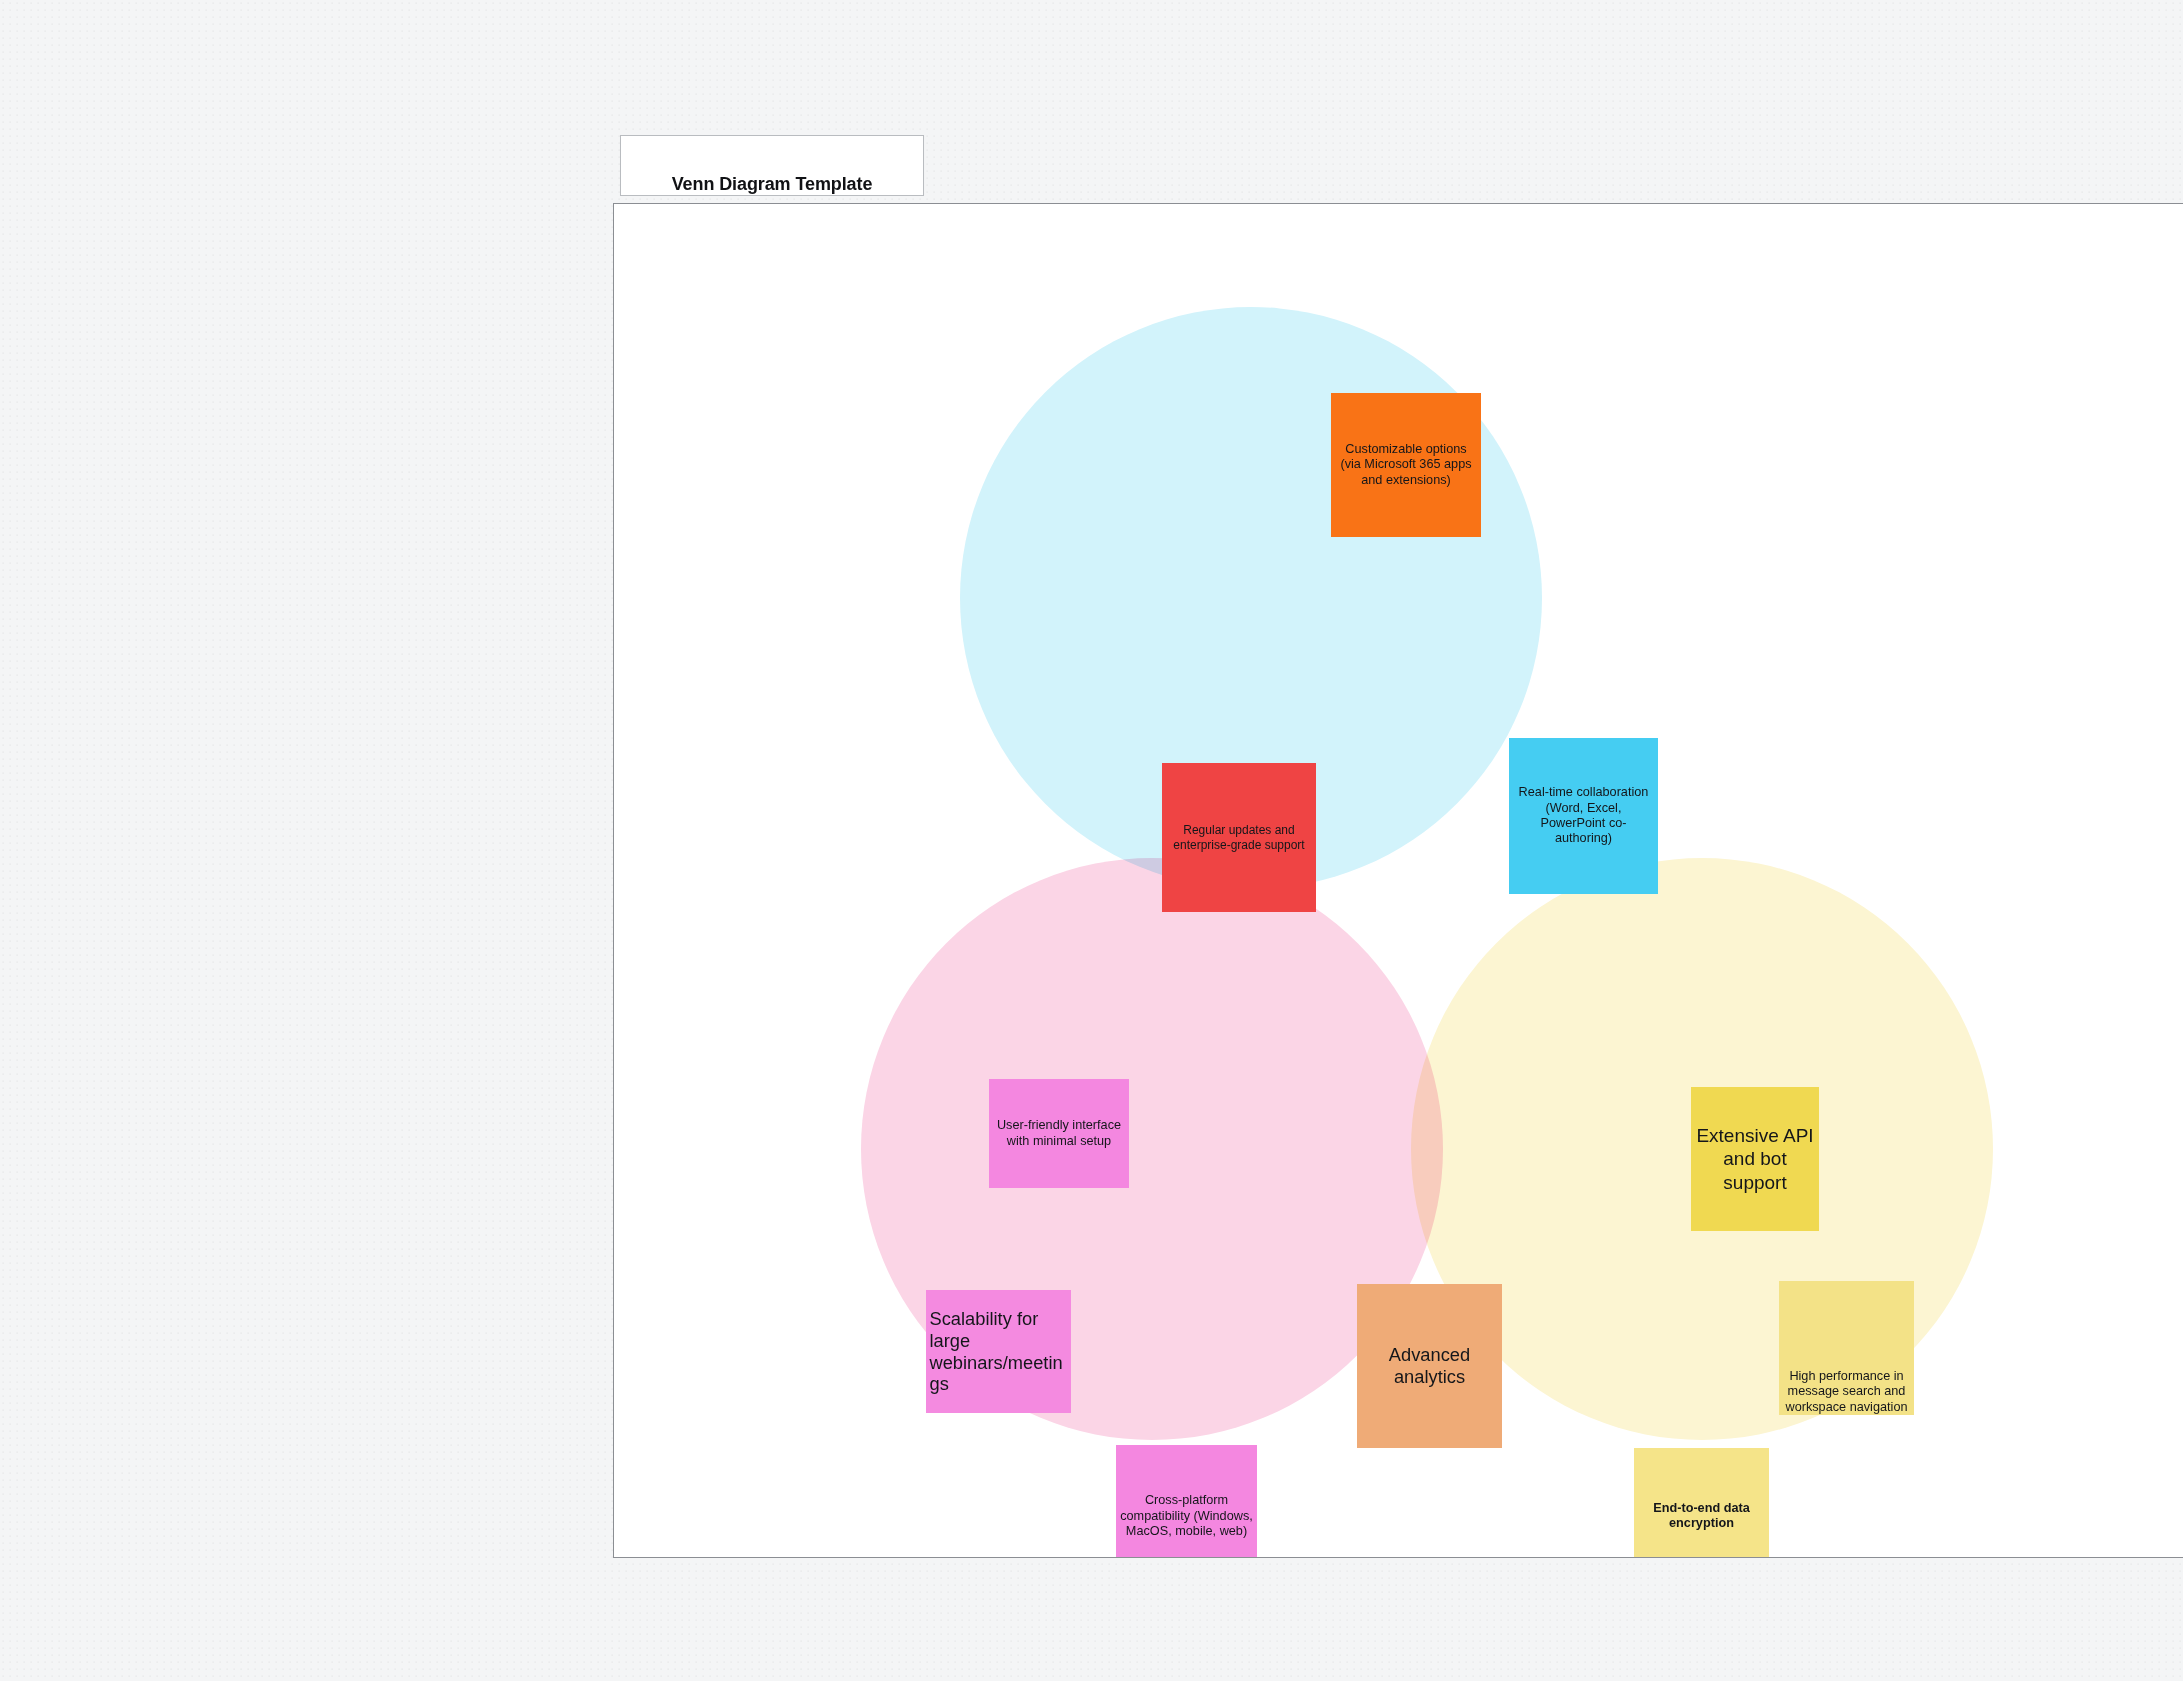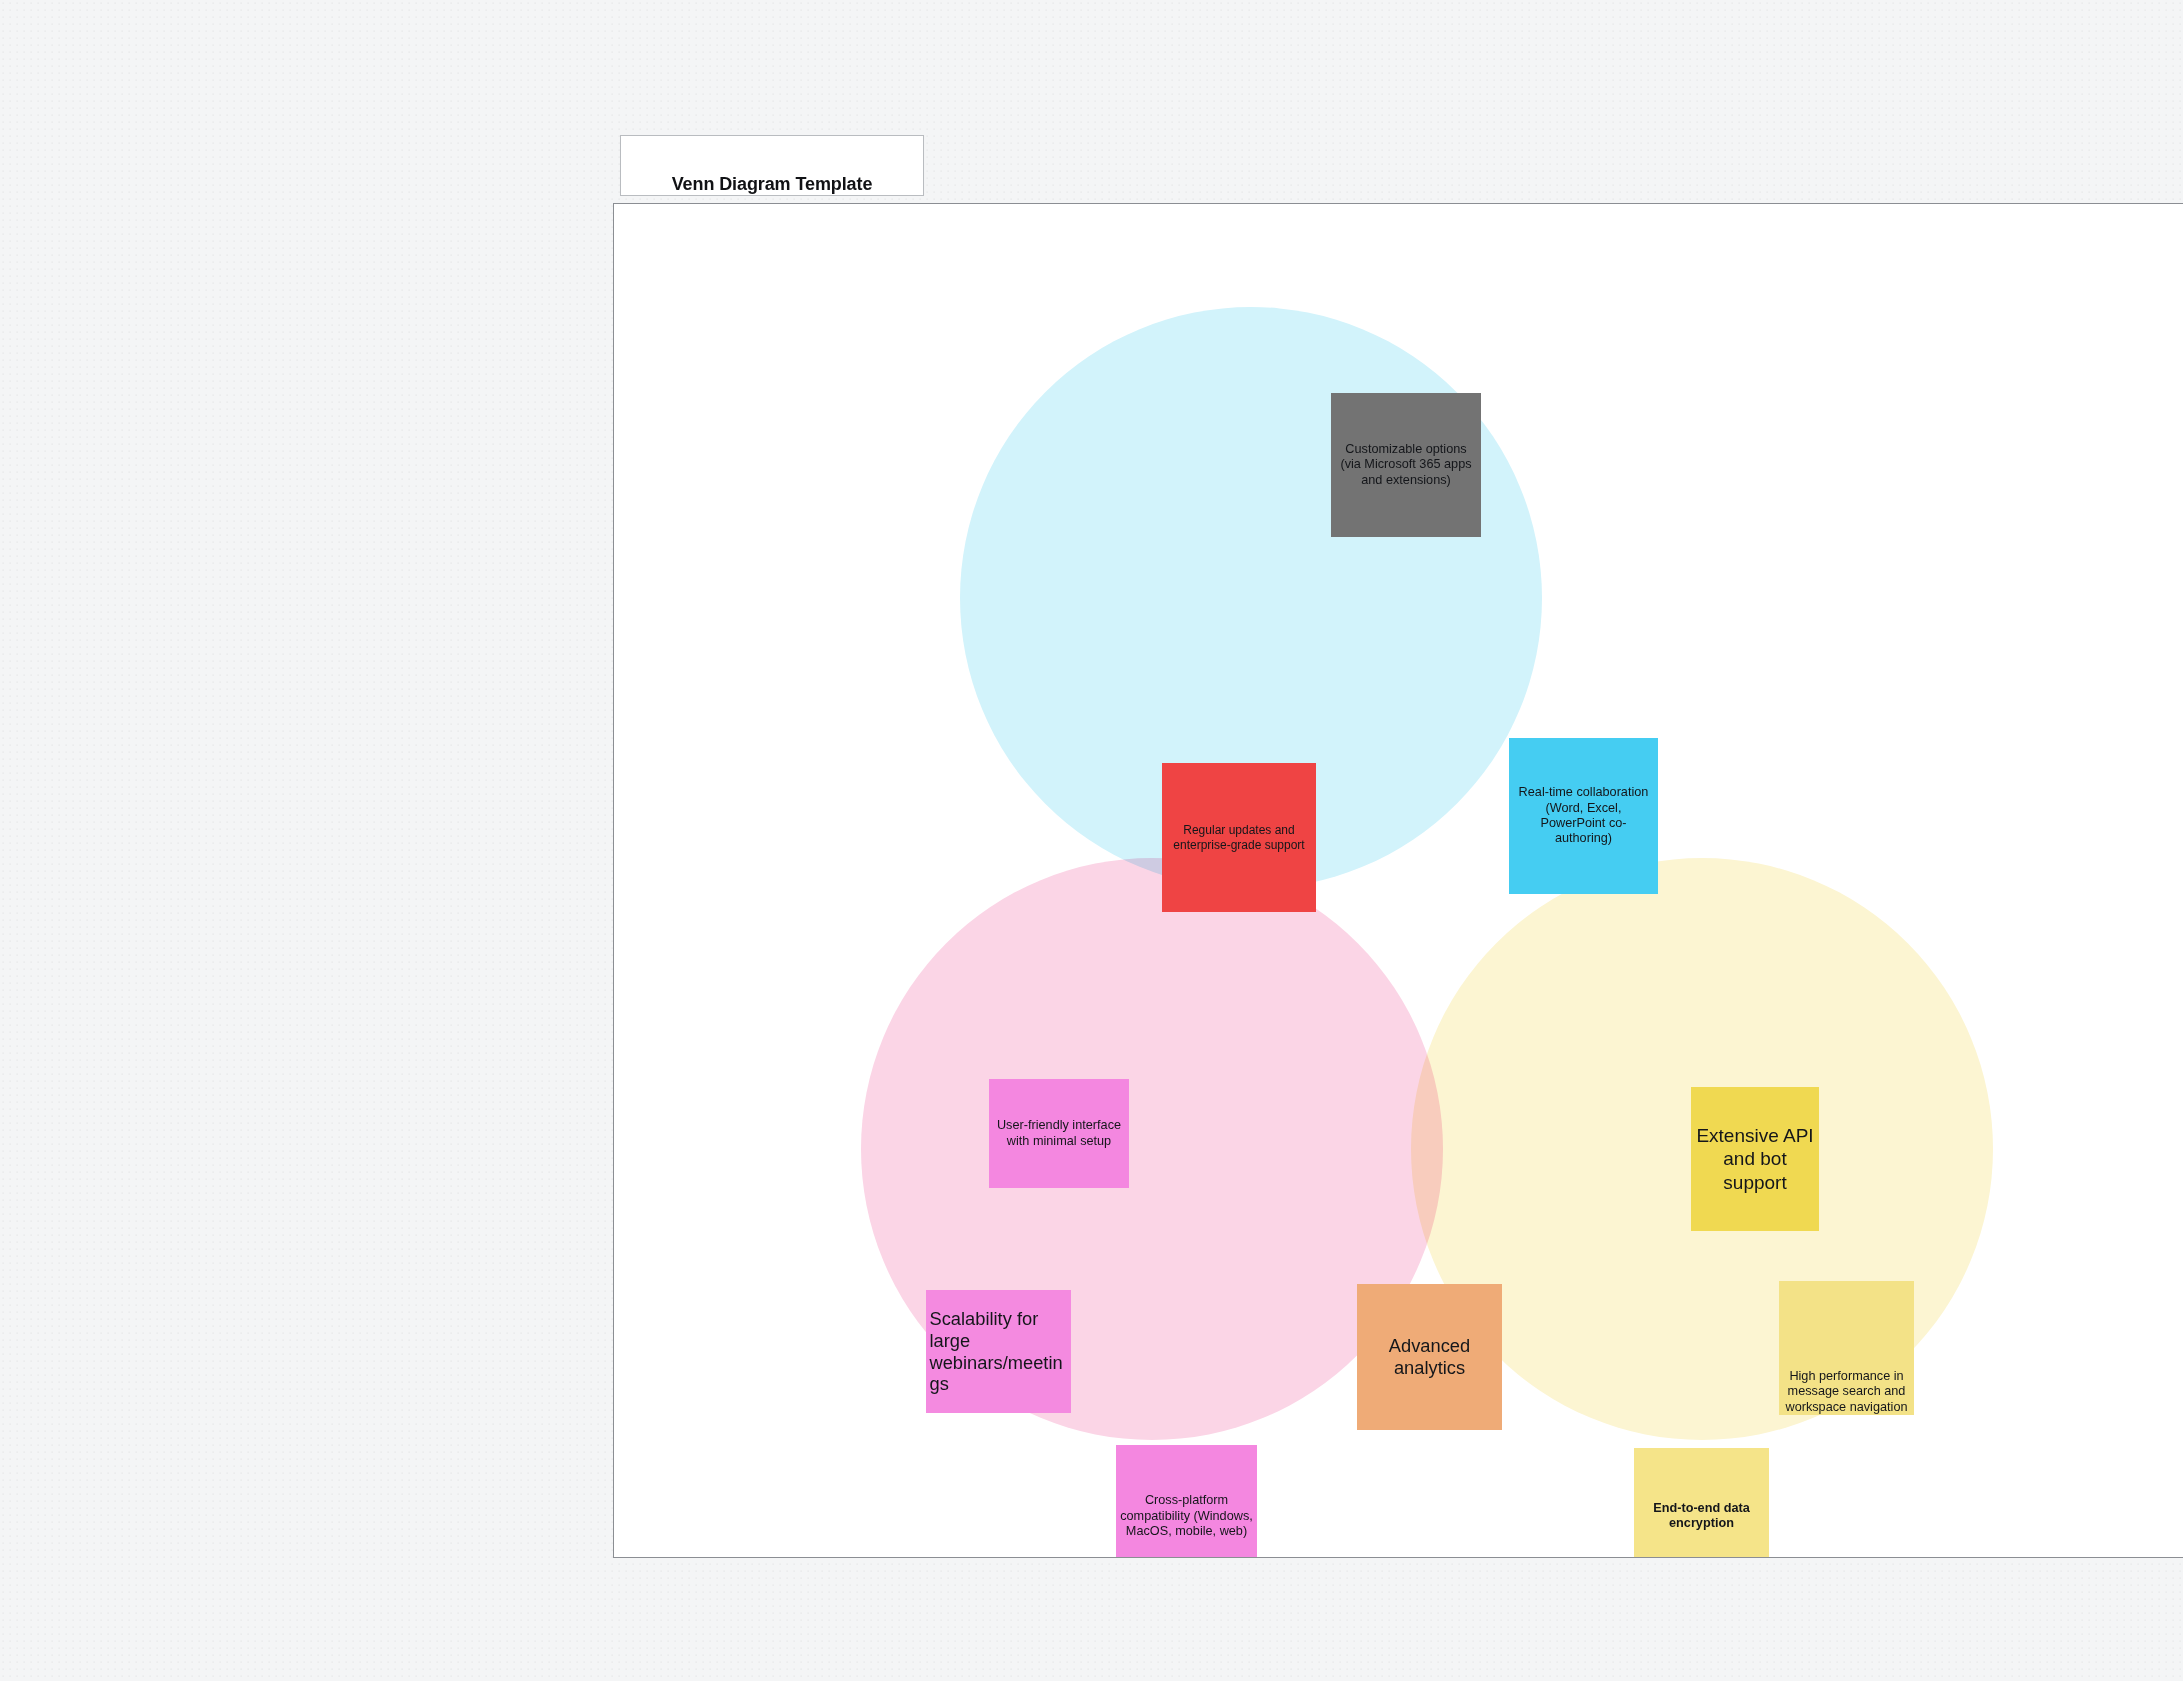--- a/index.html
+++ b/index.html
@@ -109,21 +109,21 @@
     width: 100%;
     padding: 0 3.5px;
     box-sizing: border-box;
   }
   .align-center .note-text { text-align: center; }
   .align-left   .note-text { text-align: left; }
 
   
   #note-customizable {
     left: 717px; top: 189px; width: 150px; height: 144px;
-    background: #737373; font-size: 12.7px;
+    background: #f97316; font-size: 12.7px;
   }
   #note-updates {
     left: 548px; top: 559px; width: 154px; height: 149px;
     background: #ef4444; font-size: 12px;
   }
   #note-realtime {
     left: 895px; top: 534px; width: 149px; height: 156px;
     background: #45cdf2; font-size: 12.7px;
   }
 
@@ -148,21 +148,21 @@
   }
   #note-highperf {
     left: 1165px; top: 1077px; width: 135px; height: 134px;
     background: #f3e287; font-size: 12.7px; align-items: flex-end;
   }
   #note-encryption {
     left: 1020px; top: 1244px; width: 135px; height: 136px;
     background: #f5e489; font-size: 12.7px; font-weight: bold;
   }
   #note-advanced {
-    left: 743px; top: 1080px; width: 145px; height: 146px;
+    left: 743px; top: 1080px; width: 145px; height: 164px;
     background: #efab77; font-size: 18.3px;
   }
 </style>
 </head>
 <body>
 
 <div id="app-background"></div>
 
 <div id="title-tab">
   <span class="tab-label">Venn Diagram Template</span>

